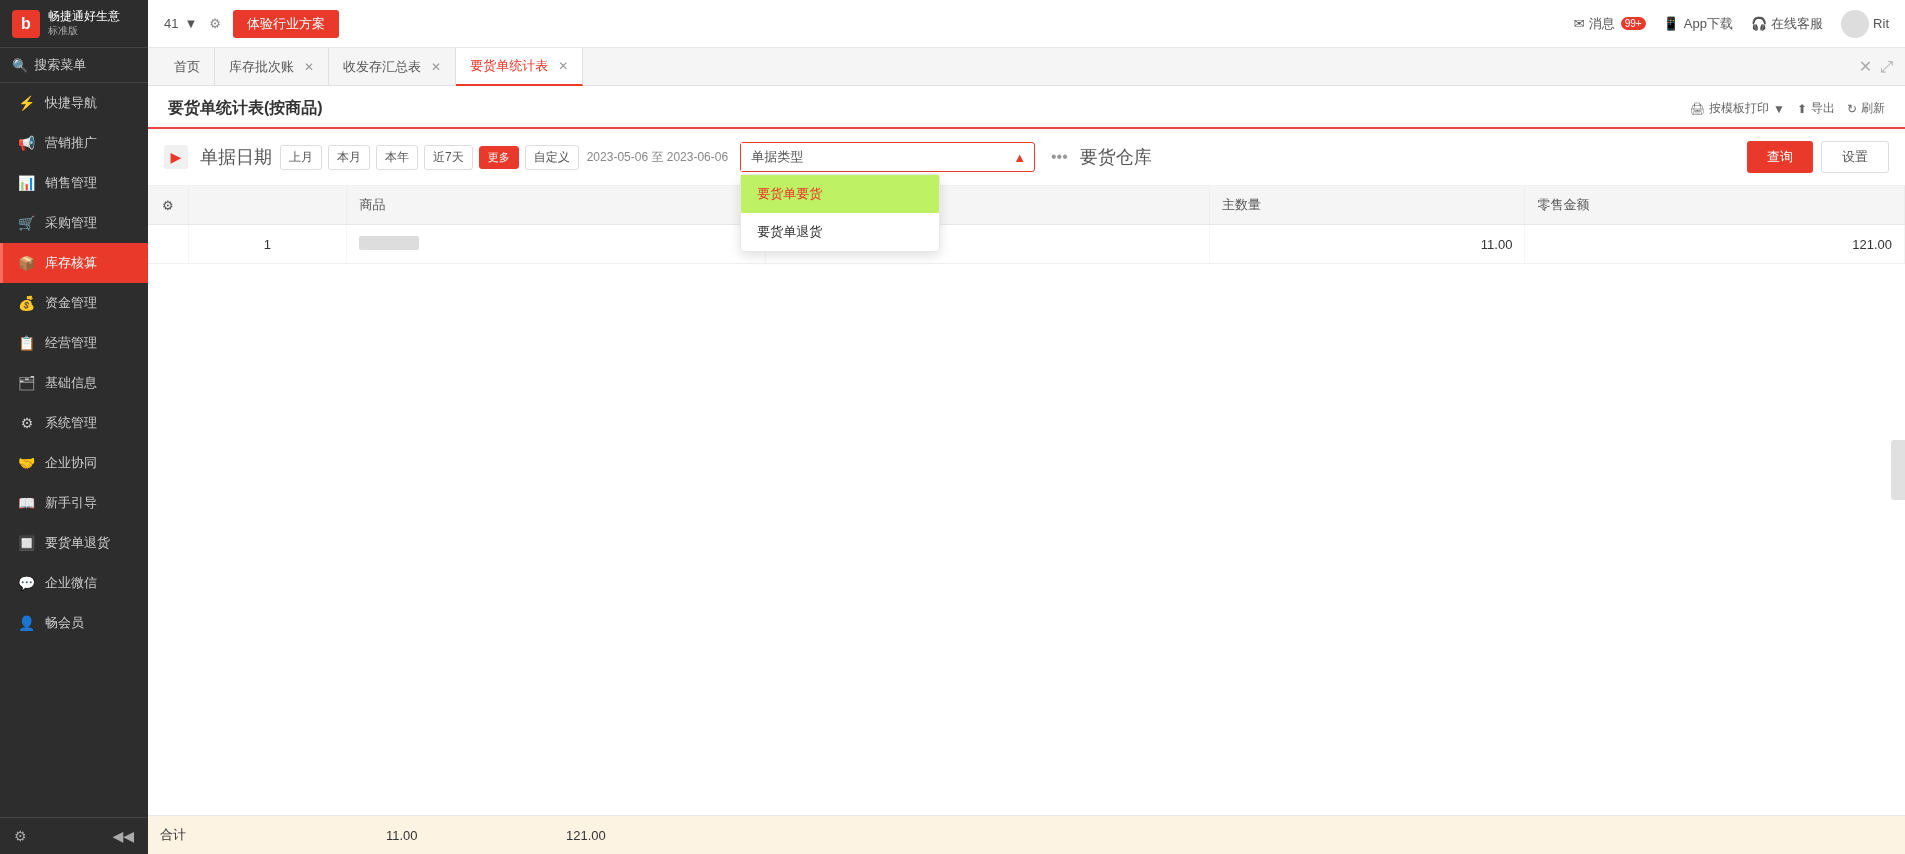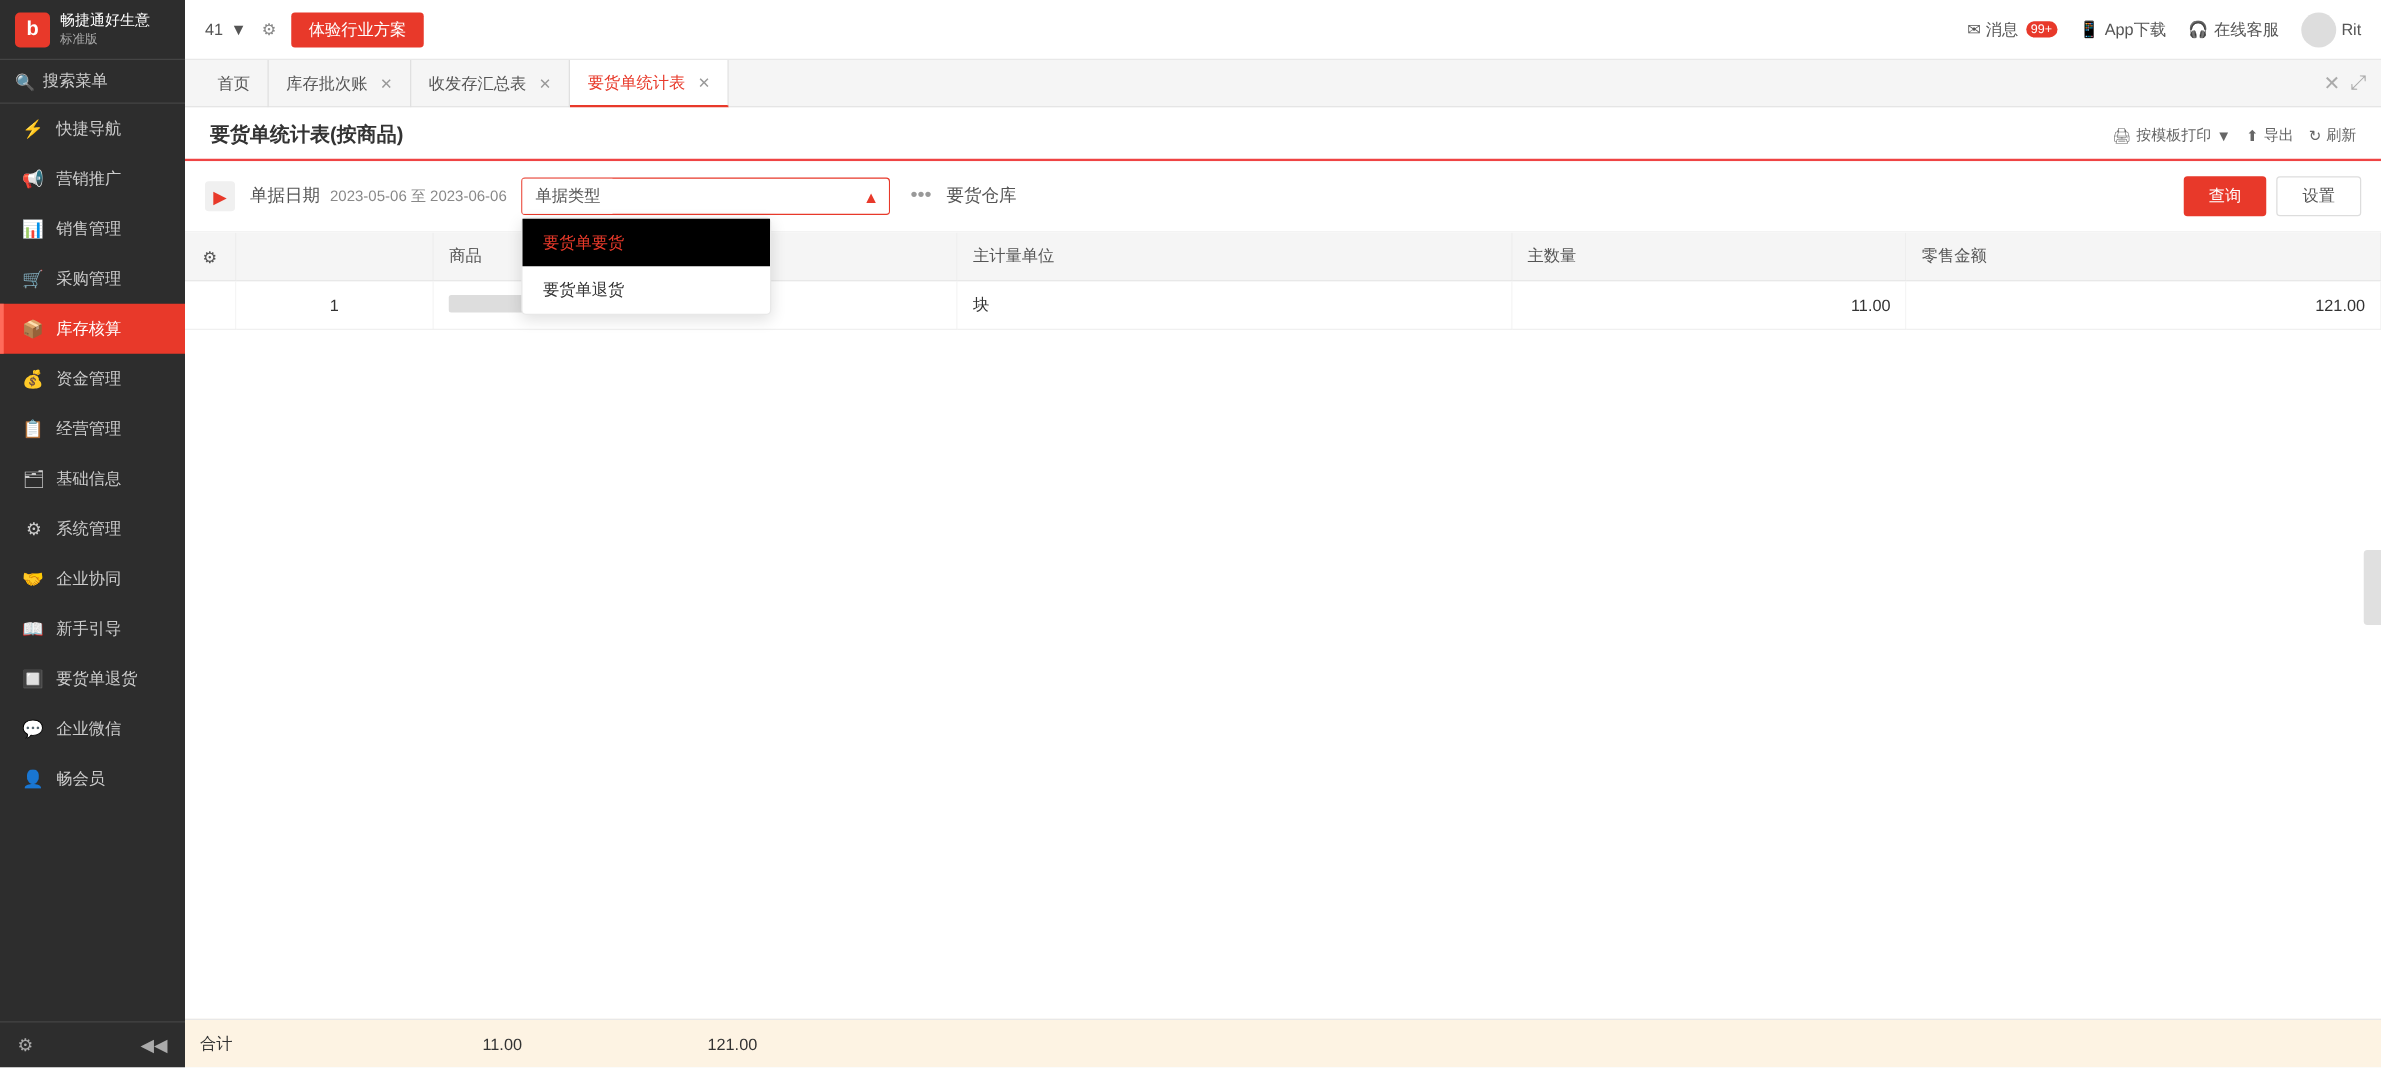--- a/index.html
+++ b/index.html
@@ -181,21 +181,21 @@
       height: 24px;
       border-radius: 3px;
       cursor: pointer;
       display: flex;
       align-items: center;
       justify-content: center;
       font-size: 14px;
       color: #e8392a;
     }
     .filter-group { display: flex; align-items: center; gap: 8px; }
-    .filter-label { font-size: 14px; color: #555; white-space: nowrap; }
+    .filter-label { font-size: 18px; color: #555; white-space: nowrap; }
     .filter-date-btns { display: flex; gap: 6px; align-items: center; }
     .filter-date-btn {
       padding: 3px 8px;
       border: 1px solid #ddd;
       background: #fff;
       border-radius: 3px;
       font-size: 12px;
       cursor: pointer;
       color: #555;
     }
@@ -279,21 +279,21 @@
       box-shadow: 0 4px 12px rgba(0,0,0,0.12);
       z-index: 100;
       min-width: 200px;
     }
     .dropdown-item {
       padding: 10px 16px;
       font-size: 13px;
       color: #333;
       cursor: pointer;
     }
-    .dropdown-item.selected { background: #000000; color: #e8392a; }
+    .dropdown-item.selected { background: #bef264; color: #e8392a; }
 
     
     .table-container { overflow: auto; }
     table {
       width: 100%;
       border-collapse: collapse;
       font-size: 13px;
     }
     thead tr { background: #f5f5f5; }
     th {
@@ -506,20 +506,28 @@
           <span>刷新</span>
         </div>
       </div>
     </div>
 
     <div class="filter-bar">
       <button class="filter-expand-btn">▶</button>
 
       <div class="filter-group">
         <span class="filter-label">单据日期</span>
+        <div class="filter-date-btns">
+          <button class="filter-date-btn">上月</button>
+          <button class="filter-date-btn">本月</button>
+          <button class="filter-date-btn">本年</button>
+          <button class="filter-date-btn">近7天</button>
+          <button class="filter-date-btn more">更多</button>
+          <button class="filter-date-btn">自定义</button>
+        </div>
         <span class="filter-date-range">2023-05-06 至 2023-06-06</span>
       </div>
 
       <div class="filter-group" style="position:relative;">
         <div class="filter-input-group">
           <span class="filter-input-label">单据类型</span>
           <input class="filter-input" type="text" value="" style="border: none; outline: none; min-width: 160px;">
           <span class="filter-input-arrow">▲</span>
         </div>
 

